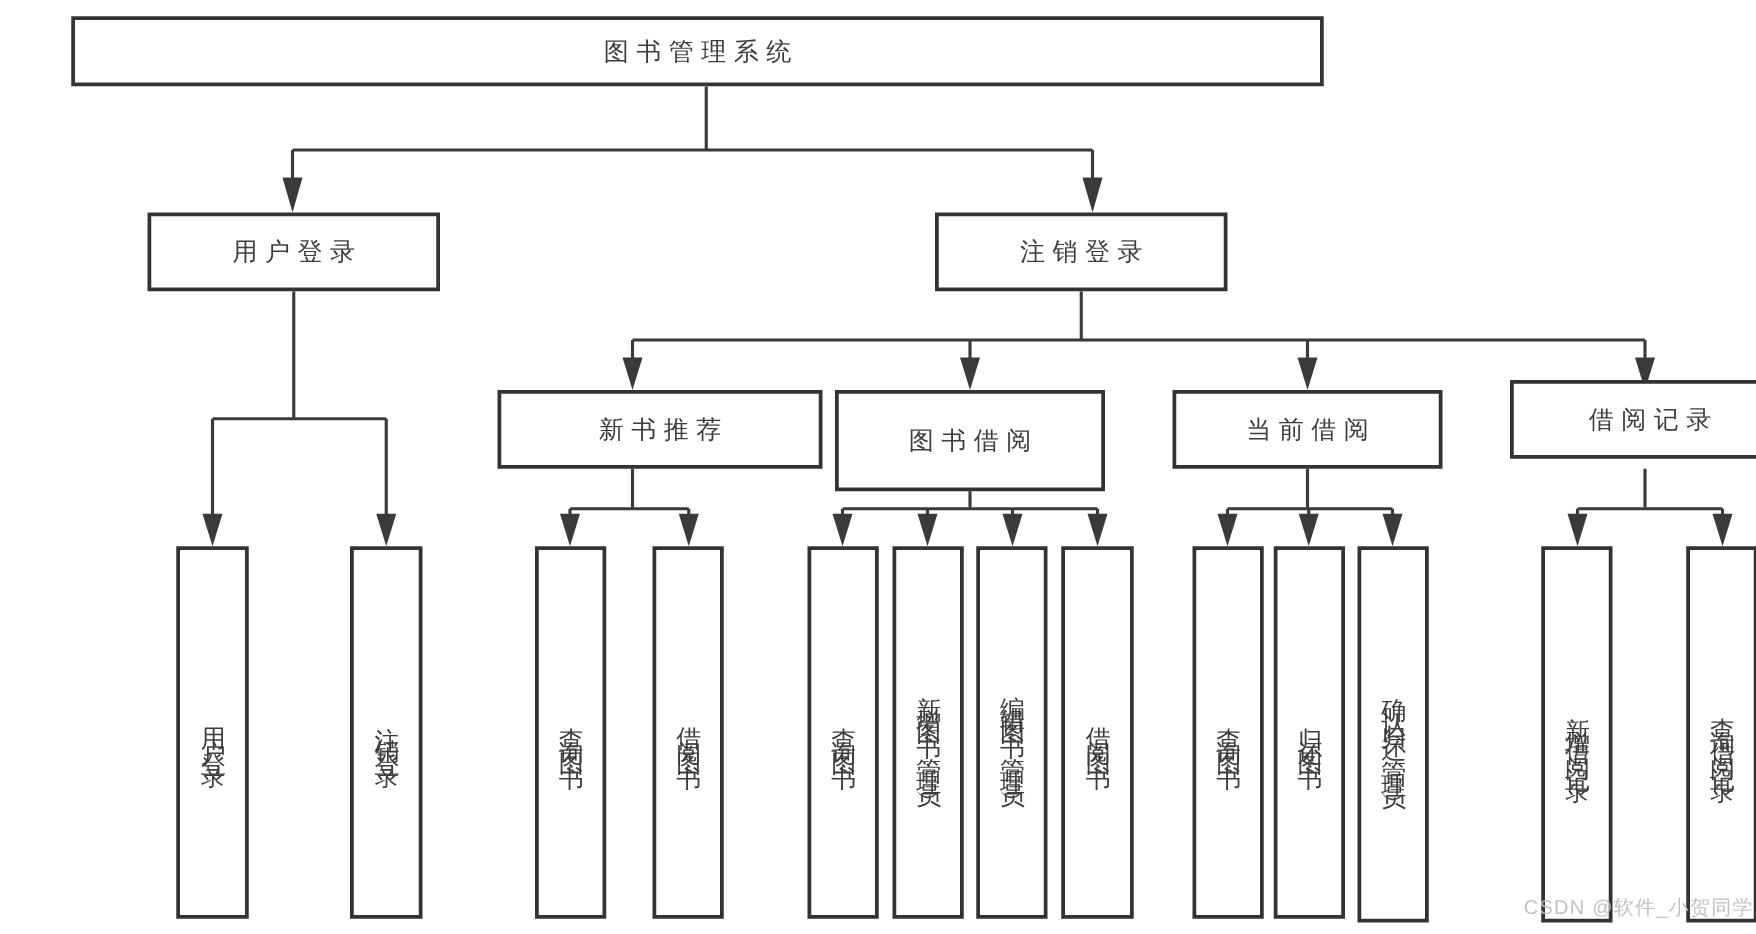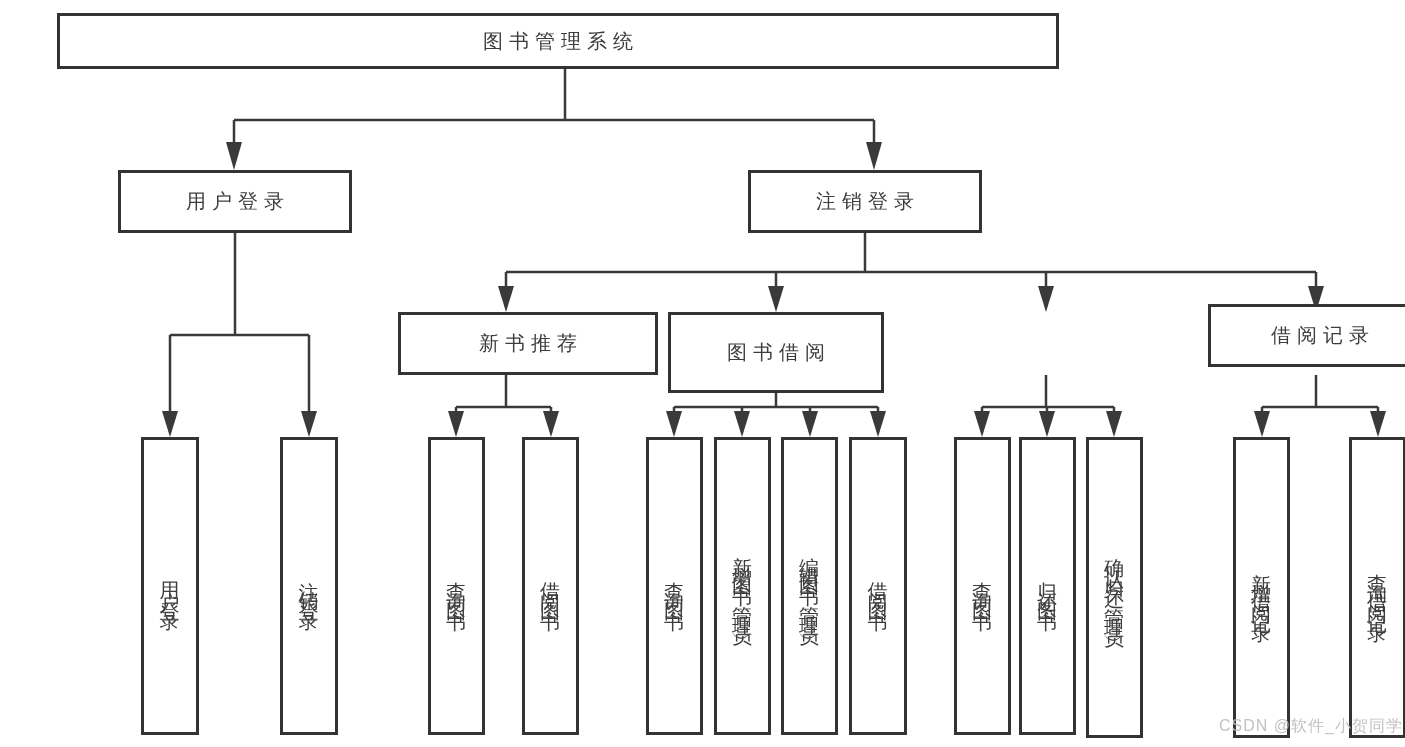--- a/index.html
+++ b/index.html
@@ -94,20 +94,23 @@
   <div class="box" style="left:712px;top:170px;width:234px;height:63px">
     <span class="hlabel">注销登录</span>
   </div>
 
   <div class="box" style="left:362px;top:312px;width:260px;height:63px">
     <span class="hlabel">新书推荐</span>
   </div>
   <div class="box" style="left:632px;top:312px;width:216px;height:81px">
     <span class="hlabel">图书借阅</span>
   </div>
+  <div class="box" style="left:902px;top:312px;width:216px;height:63px">
+    <span class="hlabel">当前借阅</span>
+  </div>
   <div class="box" style="left:1172px;top:304px;width:224px;height:63px">
     <span class="hlabel">借阅记录</span>
   </div>
 
   <div class="box" style="left:105px;top:437px;width:58px;height:298px">
     <span class="vtext">用户登录</span>
   </div>
   <div class="box" style="left:244px;top:437px;width:58px;height:298px">
     <span class="vtext">注销登录</span>
   </div>

